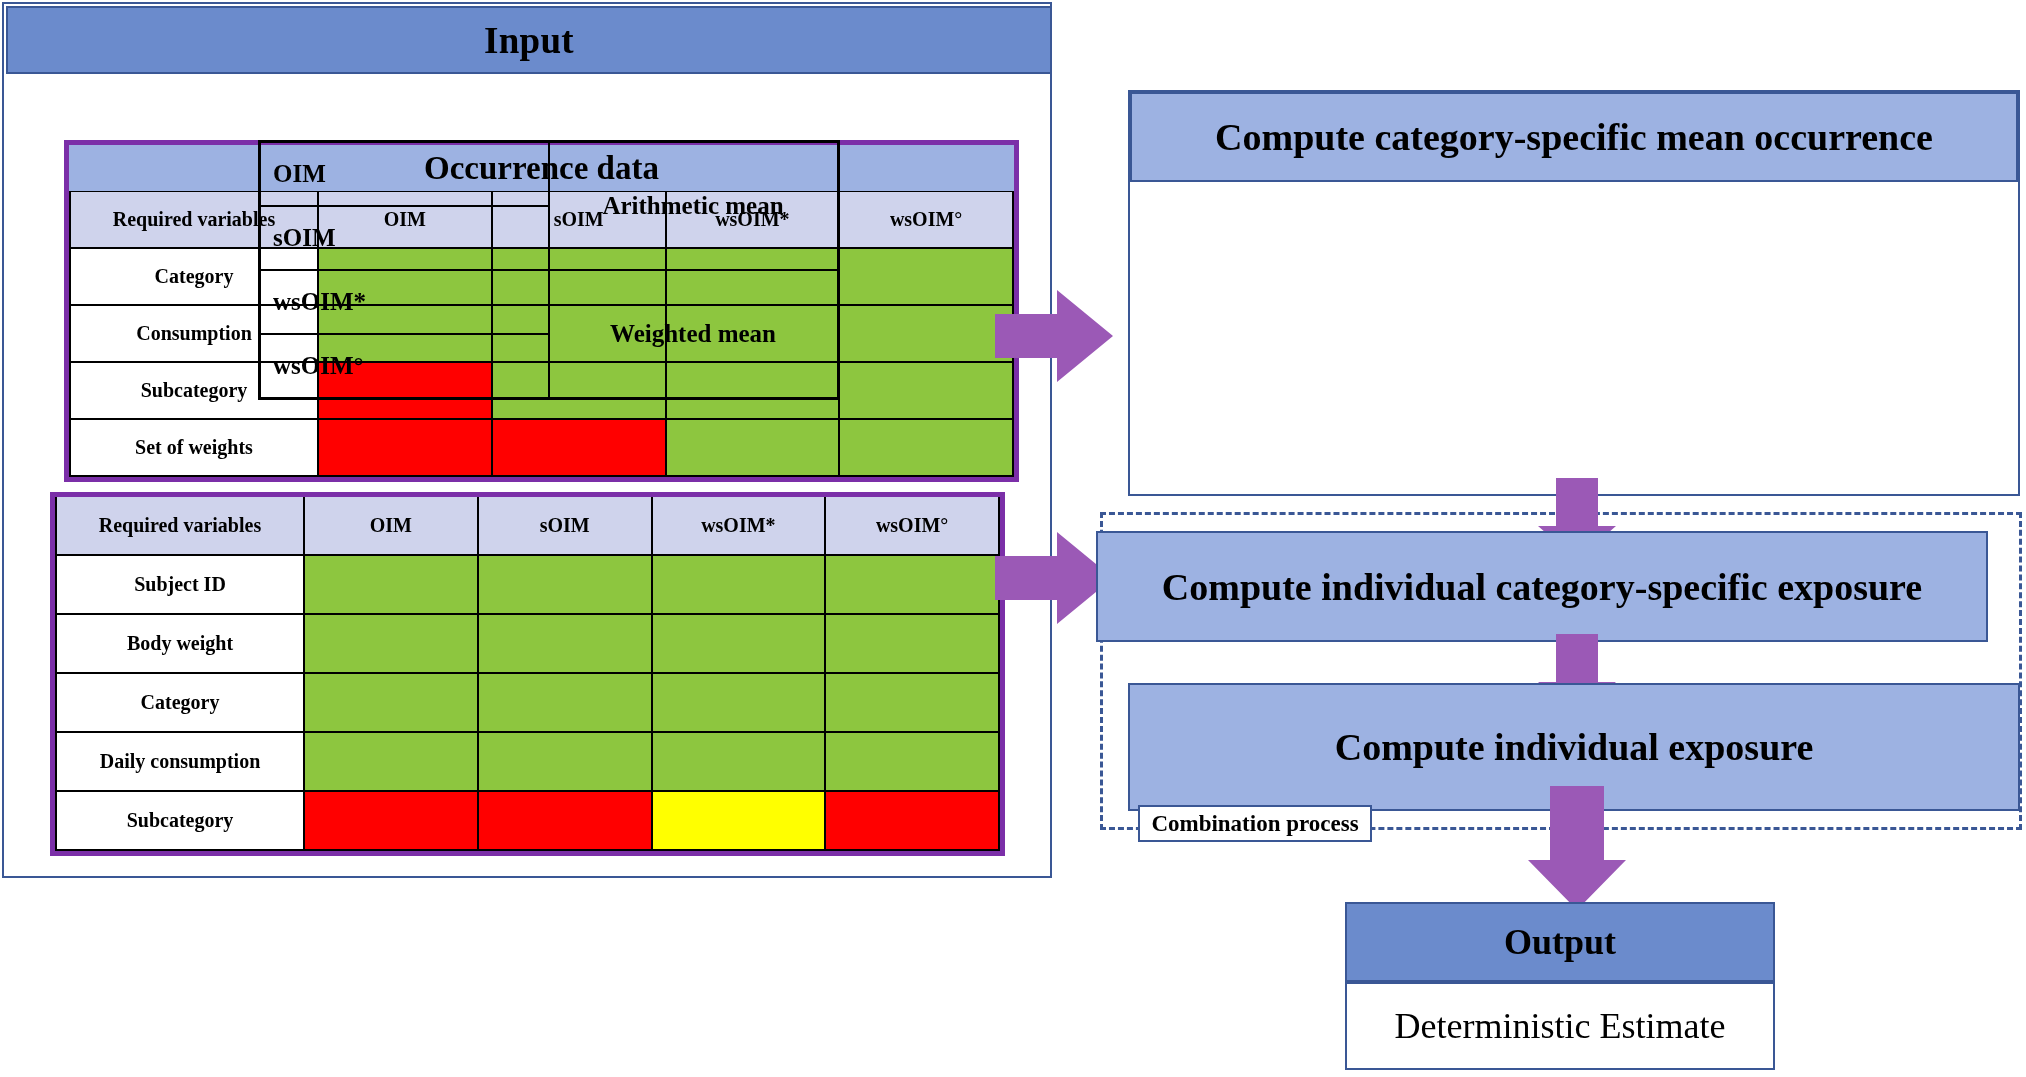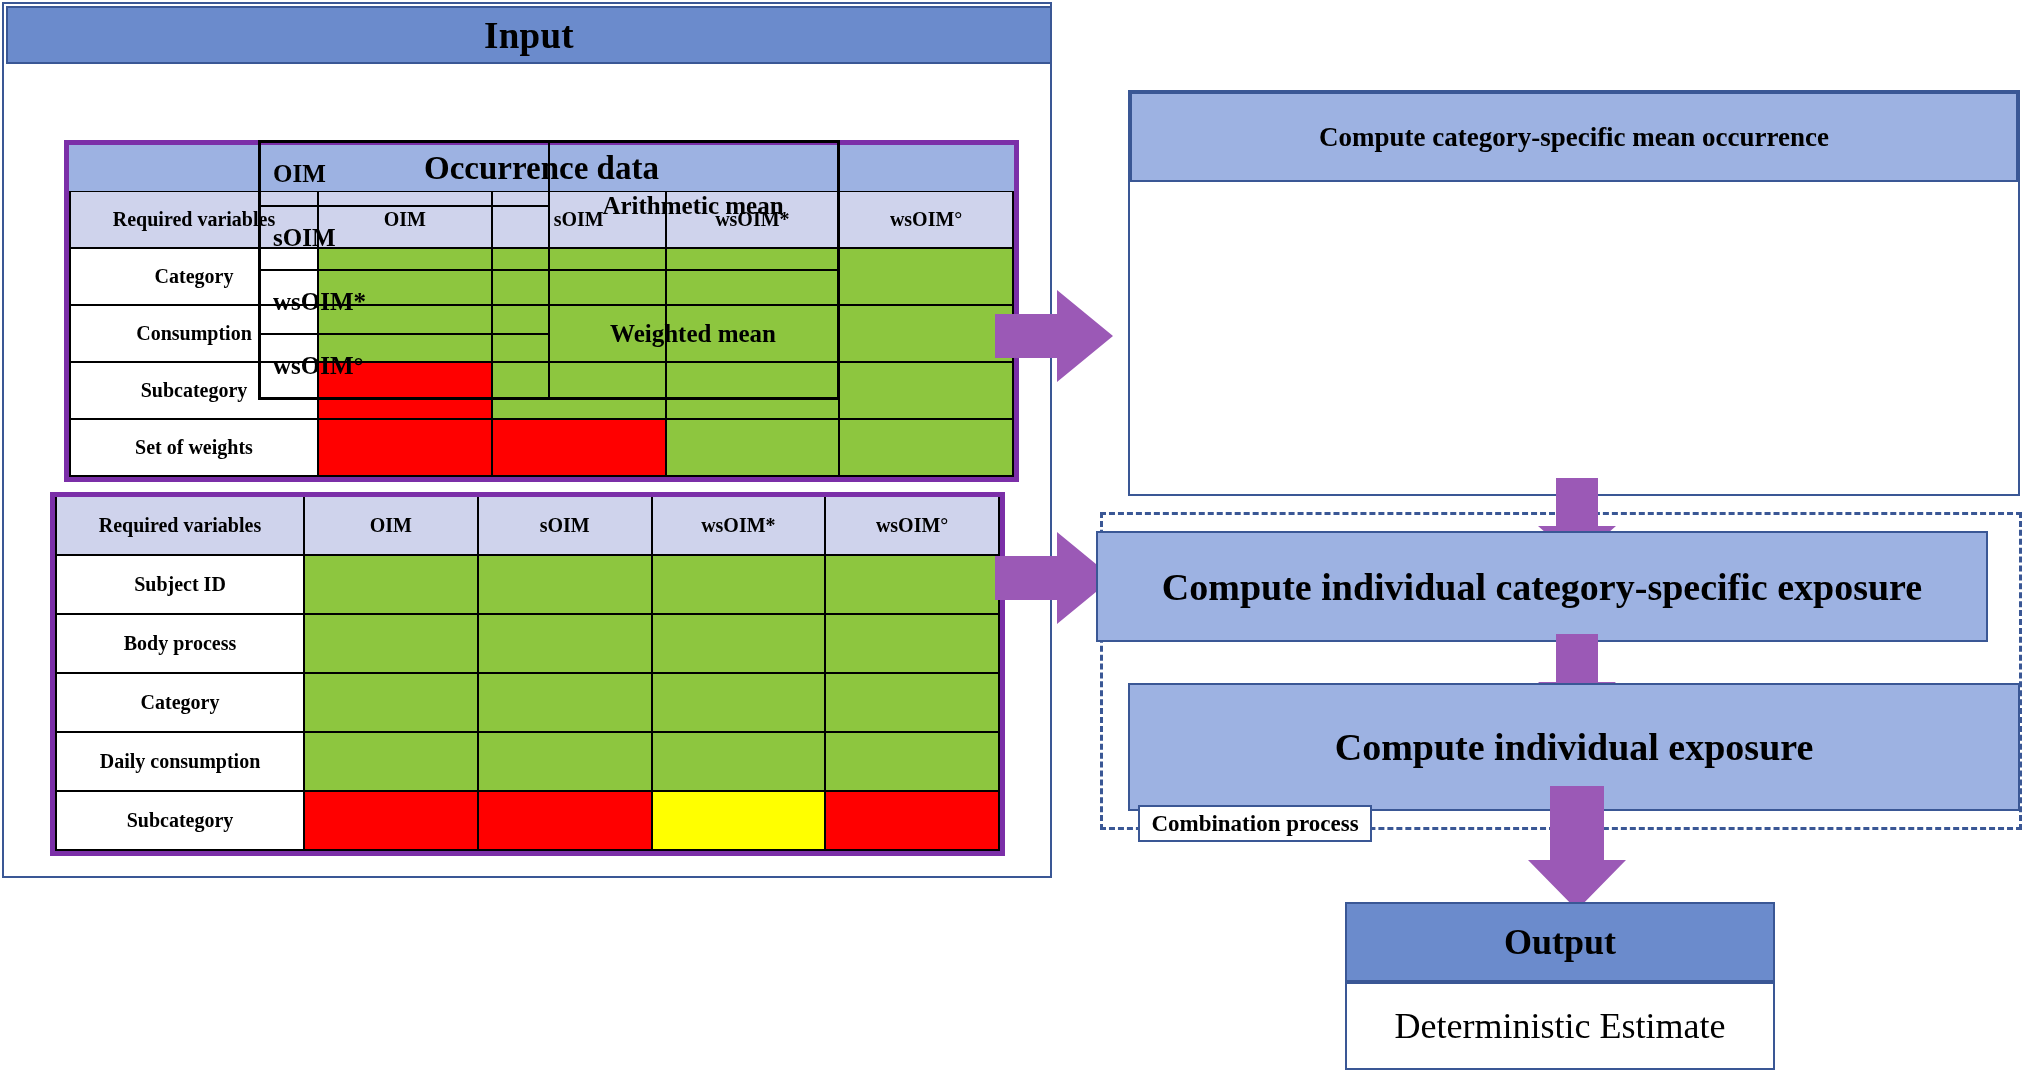--- a/index.html
+++ b/index.html
@@ -5,21 +5,21 @@
   html,body{margin:0;padding:0;background:#ffffff;}
   body{width:2026px;height:1077px;position:relative;
        font-family:"Liberation Serif", serif;
        -webkit-font-smoothing:antialiased;}
 
   .abs{position:absolute;box-sizing:border-box;}
 
   
   #input-panel{left:2px;top:2px;width:1050px;height:876px;
                border:2px solid #3A5795;background:#ffffff;}
-  #input-header{left:2px;top:2px;width:1046px;height:58px;
+  #input-header{left:2px;top:2px;width:1046px;height:68px;
                 background:#6B8BCC;border:2px solid #3A5795;
                 display:flex;align-items:center;justify-content:center;}
   #input-header .ttl{font-size:37px;font-weight:bold;color:#000;letter-spacing:.3px;}
 
   
   .data-table{border:5px solid #7B2FA8;background:#fff;}
   .dt-title{background:#9DB2E2;height:46px;display:flex;align-items:center;
             justify-content:center;font-size:33px;font-weight:bold;color:#000;
             border-bottom:1px solid #000;}
   table.grid{border-collapse:collapse;width:100%;table-layout:fixed;}
@@ -43,21 +43,21 @@
 
   #arrow-occ{left:995px;top:286px;}
   #arrow-cons{left:995px;top:528px;}
 
   
   #mean-panel{left:1128px;top:90px;width:892px;height:406px;
               border:2px solid #3A5795;background:#ffffff;}
   #mean-header{left:0px;top:0px;width:888px;height:90px;background:#9DB2E2;
                border:2px solid #3A5795;display:flex;align-items:center;
                justify-content:center;}
-  #mean-header .ttl{font-size:27px;font-weight:bold;color:#000;}
+  #mean-header .ttl{font-size:38px;font-weight:bold;color:#000;}
   #mean-inner{left:258px;top:140px;width:582px;height:240px;}
   table.mean{border-collapse:collapse;width:100%;table-layout:fixed;
              border:3px solid #000;}
   table.mean td{border:2px solid #000;font-size:25px;font-weight:bold;color:#000;
                 height:60px;padding-left:12px;}
   table.mean td.mright{text-align:center;padding-left:0;}
 
   
   #combo-region{left:1100px;top:512px;width:922px;height:318px;
                 border:3px dashed #3A5795;background:transparent;}
@@ -149,21 +149,21 @@
         <td>wsOIM°</td>
       </tr>
       <tr>
         <td class="lbl">Subject ID</td>
         <td class="c-green"></td>
         <td class="c-green"></td>
         <td class="c-green"></td>
         <td class="c-green"></td>
       </tr>
       <tr>
-        <td class="lbl">Body process</td>
+        <td class="lbl">Body weight</td>
         <td class="c-green"></td>
         <td class="c-green"></td>
         <td class="c-green"></td>
         <td class="c-green"></td>
       </tr>
       <tr>
         <td class="lbl">Category</td>
         <td class="c-green"></td>
         <td class="c-green"></td>
         <td class="c-green"></td>

